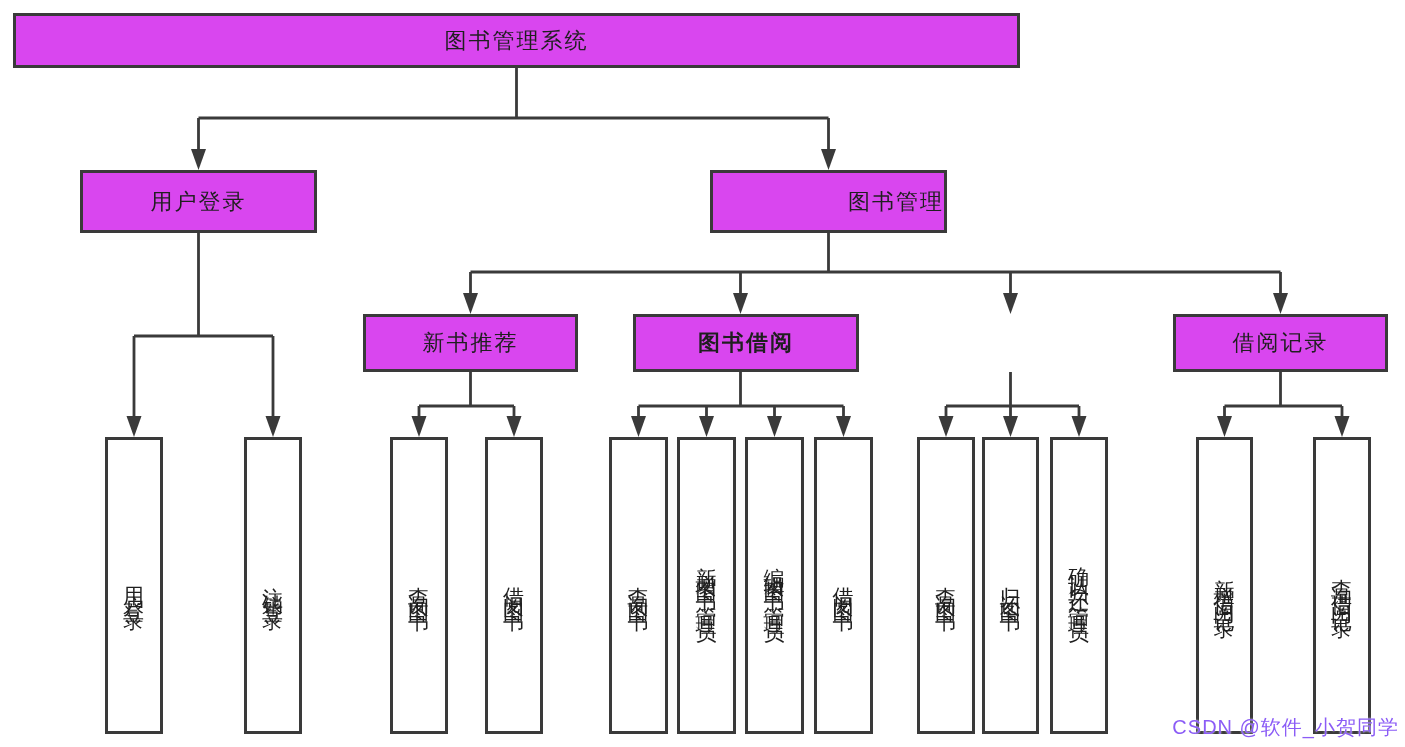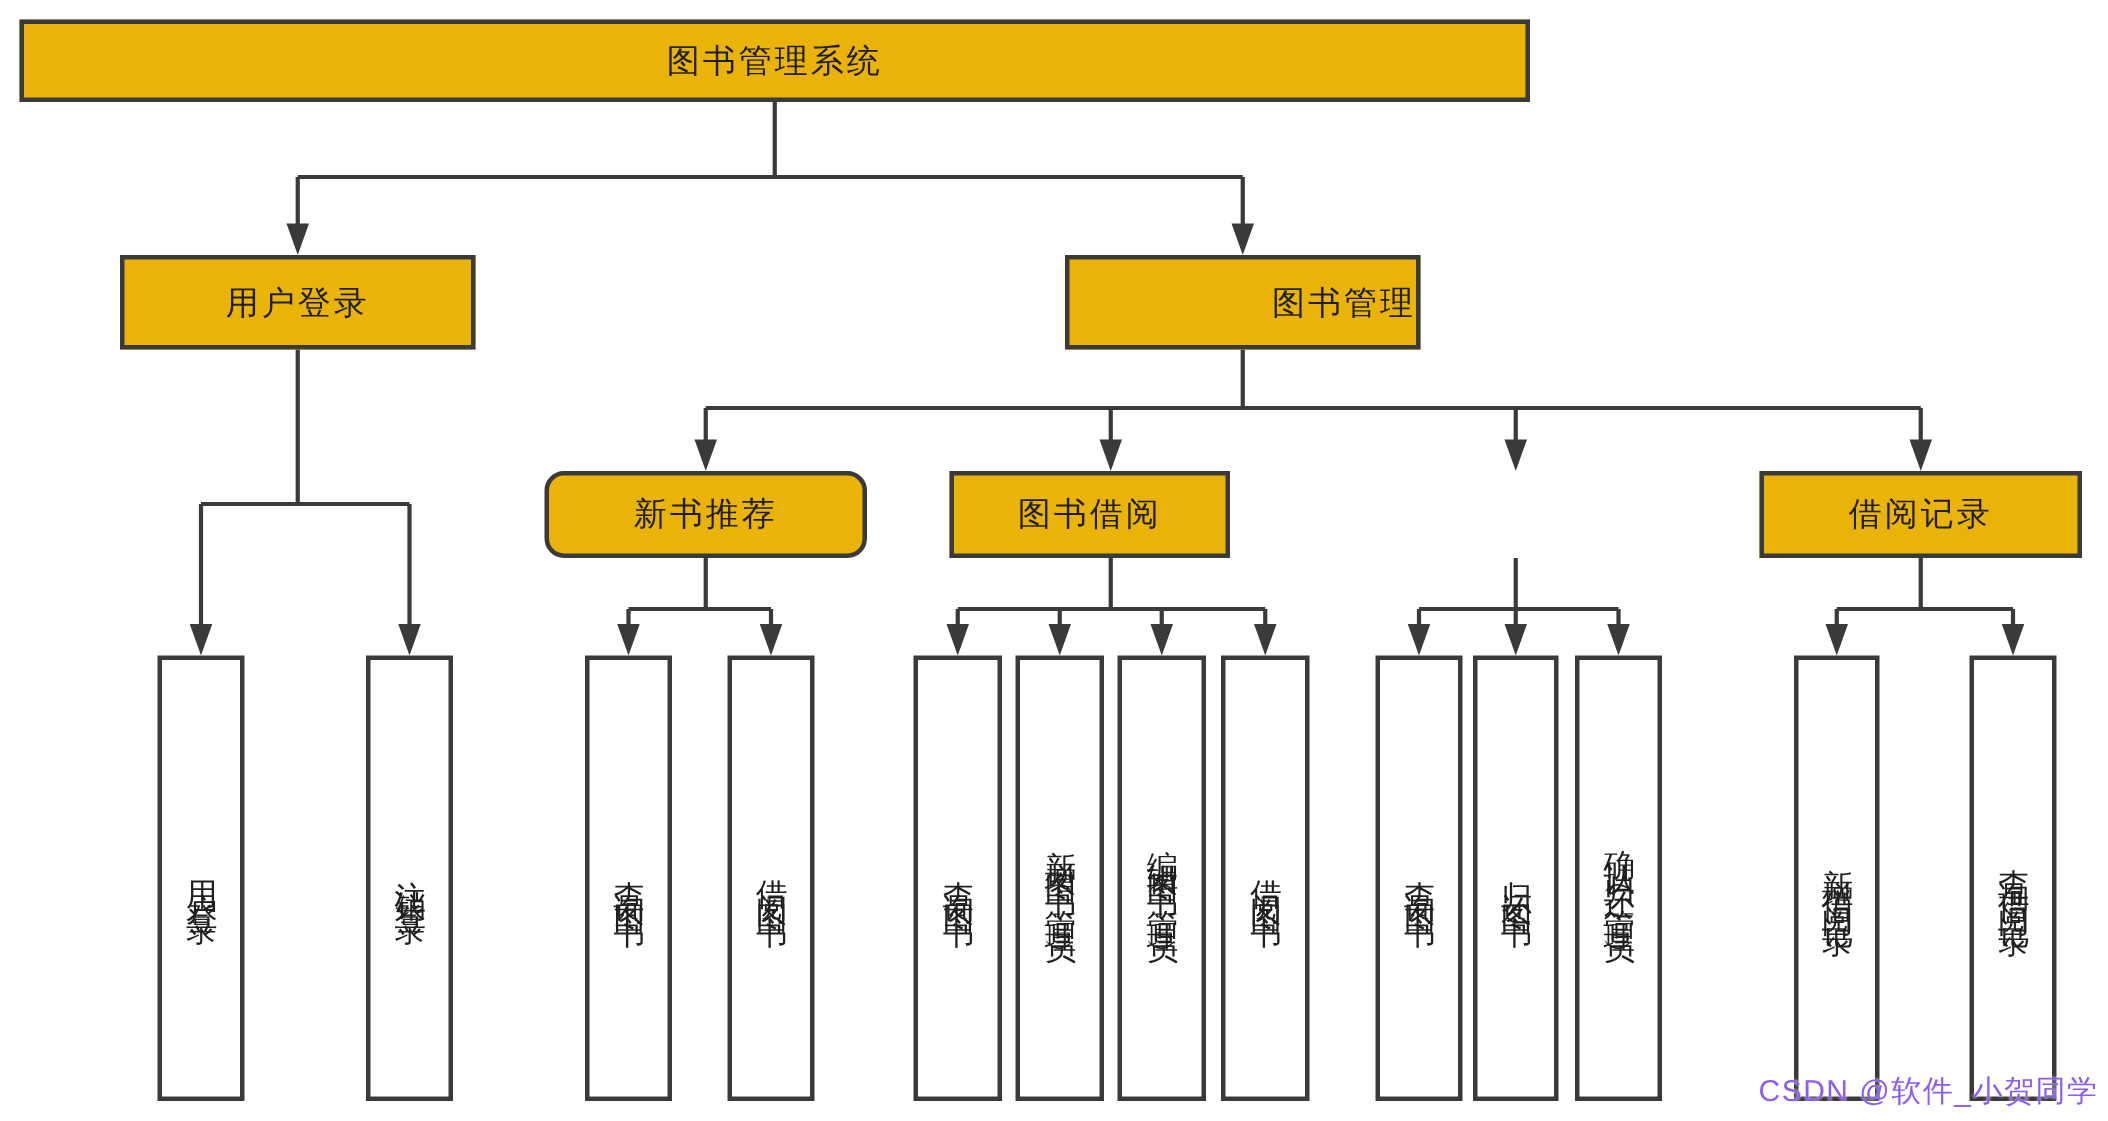--- a/index.html
+++ b/index.html
@@ -19,21 +19,21 @@
     position: absolute;
     left: 0; top: 0;
     width: 1405px;
     height: 747px;
     z-index: 1;
   }
   .hnode {
     position: absolute;
     box-sizing: border-box;
     border: 3px solid #3a3a3a;
-    background: #eab308;
+    background: #d946ef;
     display: flex;
     align-items: center;
     justify-content: center;
     font-size: 22px;
     color: #1f1f1f;
     letter-spacing: 2px;
     z-index: 2;
   }
   .leaf {
     position: absolute;
@@ -117,24 +117,24 @@
     <span>图书管理系统</span>
   </div>
 
   <div class="hnode" style="left:80px; top:170px; width:237px; height:63px;">
     <span>用户登录</span>
   </div>
   <div class="hnode" style="left:710px; top:170px; width:237px; height:63px;justify-content:flex-end;">
     <span>图书管理</span>
   </div>
 
-  <div class="hnode" style="left:363px; top:314px; width:215px; height:58px;border-radius:13px;">
+  <div class="hnode" style="left:363px; top:314px; width:215px; height:58px;">
     <span>新书推荐</span>
   </div>
-  <div class="hnode" style="left:633px; top:314px; width:187px; height:58px;">
+  <div class="hnode" style="left:633px; top:314px; width:226px; height:58px;font-weight:bold;">
     <span>图书借阅</span>
   </div>
   <div class="hnode" style="left:1173px; top:314px; width:215px; height:58px;">
     <span>借阅记录</span>
   </div>
 
   <div class="leaf" style="left:105px;">
     <span class="vlabel">用户登录</span>
   </div>
   <div class="leaf" style="left:244px;">

